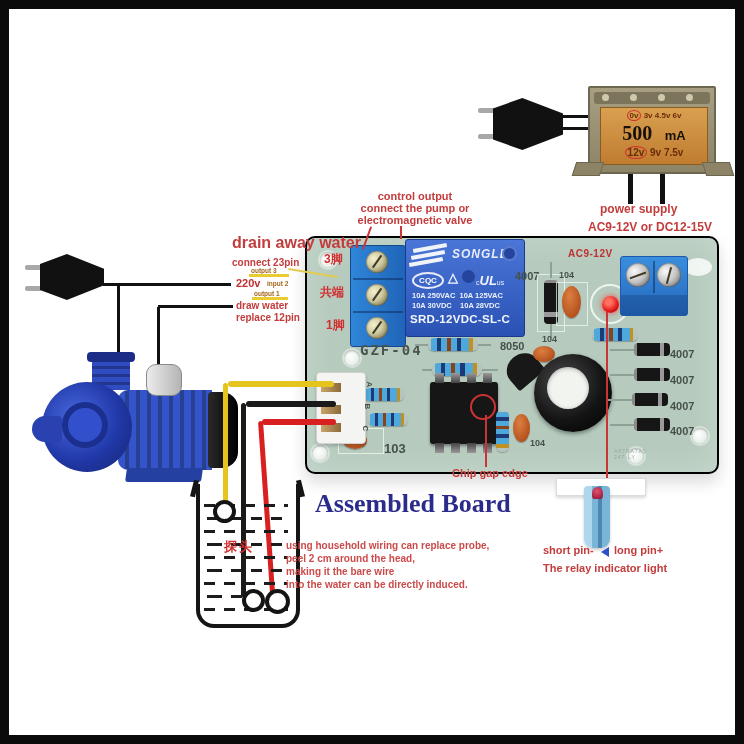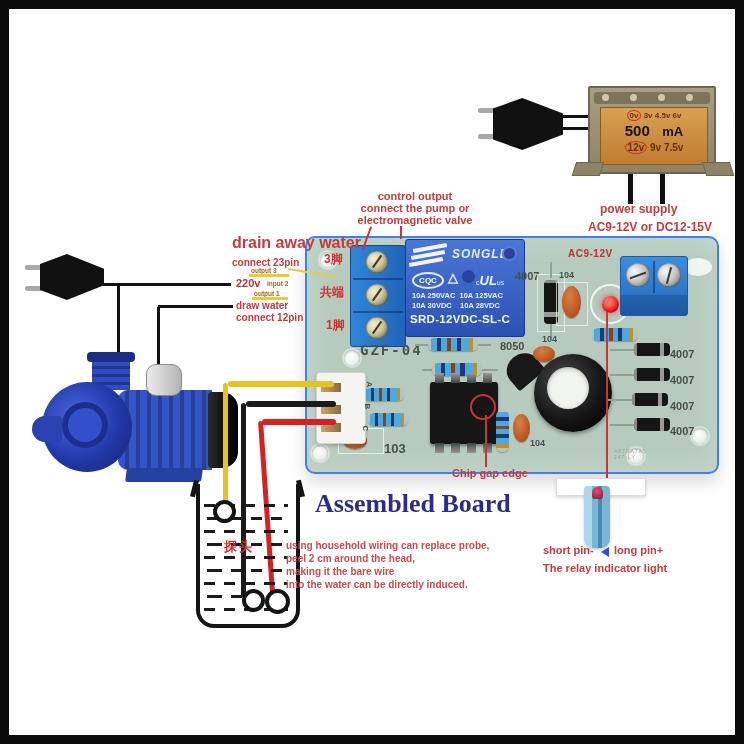--- a/index.html
+++ b/index.html
@@ -49,21 +49,21 @@
     <div class="ab" style="left:68px;top:6px;width:7px;height:7px;border-radius:50%;background:#cfc9ad;"></div>
     <div class="ab" style="left:96px;top:6px;width:7px;height:7px;border-radius:50%;background:#cfc9ad;"></div>
     <div class="ab" style="left:10px;top:19px;width:106px;height:56px;background:linear-gradient(180deg,#d9a050,#c07c30);border:1px solid #8a5c20;text-align:center;">
       <div style="margin-top:2px;font-size:8px;font-weight:bold;color:#6a2c08;">
         <span style="display:inline-block;border:1px solid #d03030;border-radius:50%;padding:0 2px;">0v</span>
         <span>3v</span>
         <span>4.5v</span>
         <span>6v</span>
       </div>
       <div style="margin-top:1px;color:#151009;">
-        <span style="font-size:15px;font-weight:bold;">500</span>
+        <span style="font-size:20px;font-weight:bold;font-family:Liberation Serif, serif;">500</span>
         <span style="font-size:13px;font-weight:bold;margin-left:8px;">mA</span>
       </div>
       <div style="margin-top:1px;font-size:10px;font-weight:bold;color:#6a2c08;">
         <span style="display:inline-block;border:1px solid #d03030;border-radius:50%;padding:0 2px;">12v</span>
         <span>9v</span>
         <span>7.5v</span>
       </div>
     </div>
   </div>
   <div class="ab" style="left:574px;top:162px;width:26px;height:12px;background:#8d8468;transform:skewX(-18deg);border:1px solid #6e6750;"></div>
@@ -88,21 +88,21 @@
     <div class="ab" style="left:47px;top:0;width:48px;height:10px;background:#1b2d86;border-radius:4px;"></div>
     <div class="ab" style="left:78px;top:38px;width:94px;height:80px;background:repeating-linear-gradient(90deg,#3554cc 0 7px,#25418f 7px 11px);border-radius:10px 0 0 10px;"></div>
     <div class="ab" style="left:106px;top:12px;width:34px;height:30px;background:linear-gradient(90deg,#ececec,#b4b4b4);border:1px solid #8a8a8a;border-radius:10px;"></div>
     <div class="ab" style="left:168px;top:40px;width:30px;height:76px;background:linear-gradient(90deg,#2a2a2a,#000);border-radius:4px 16px 16px 4px;"></div>
     <div class="ab" style="left:2px;top:30px;width:90px;height:90px;border-radius:50%;background:radial-gradient(circle at 38% 40%,#4a6ae0,#2038a8 55%,#16266e);"></div>
     <div class="ab" style="left:22px;top:50px;width:46px;height:46px;border-radius:50%;border:6px solid #1b2f8f;background:#3350cc;box-sizing:border-box;"></div>
     <div class="ab" style="left:-8px;top:64px;width:30px;height:26px;background:#2a42b0;border-radius:13px 4px 4px 13px;"></div>
     <div class="ab" style="left:86px;top:116px;width:76px;height:14px;background:#2440a0;transform:skewX(-8deg);border-radius:3px;"></div>
   </div>
 
-  <div class="ab" style="left:305px;top:236px;width:414px;height:238px;background:#b6cbbe;border:2px solid #3b82f6;border-radius:10px;box-sizing:border-box;box-shadow:0 8px 16px rgba(0,0,0,.15),inset 0 0 30px rgba(255,255,255,.25);">
+  <div class="ab" style="left:305px;top:236px;width:414px;height:238px;background:#b6cbbe;border:2px solid #000000;border-radius:10px;box-sizing:border-box;box-shadow:0 8px 16px rgba(0,0,0,.15),inset 0 0 30px rgba(255,255,255,.25);">
     <div class="hole" style="left:13px;top:14px;"></div>
     <div class="hole" style="left:37px;top:112px;"></div>
     <div class="hole" style="left:15px;top:189px;"></div>
     <div class="hole" style="left:5px;top:207px;"></div>
     <div class="hole" style="left:321px;top:210px;"></div>
     <div class="hole" style="left:385px;top:190px;"></div>
     <div class="ab" style="left:377px;top:20px;width:28px;height:18px;border-radius:50%;background:rgba(255,255,255,.8);"></div>
 
     <div class="ab" style="left:17px;top:13px;font-size:12px;font-weight:bold;color:#d03030;">3脚</div>
     <div class="ab" style="left:13px;top:46px;font-size:12px;font-weight:bold;color:#d03030;">共端</div>
@@ -266,21 +266,21 @@
 
   <div class="ab red" style="left:232px;top:234px;font-size:16px;">drain away water</div>
   <div class="ab red" style="left:232px;top:257px;font-size:10px;">connect 23pin</div>
   <div class="ab" style="left:251px;top:267px;font-size:6.5px;font-weight:bold;color:#a5651a;">output 3</div>
   <div class="ab" style="left:249px;top:274px;width:40px;height:3px;background:#e8cc30;"></div>
   <div class="ab" style="left:236px;top:277px;font-size:11px;font-weight:bold;color:#c03030;">220v</div>
   <div class="ab" style="left:267px;top:280px;font-size:6.5px;font-weight:bold;color:#a5651a;">input 2</div>
   <div class="ab" style="left:254px;top:290px;font-size:6.5px;font-weight:bold;color:#a5651a;">output 1</div>
   <div class="ab" style="left:252px;top:297px;width:36px;height:3px;background:#e8cc30;"></div>
   <div class="ab red" style="left:236px;top:300px;font-size:10px;">draw water</div>
-  <div class="ab red" style="left:236px;top:312px;font-size:10px;">connect 12pin</div>
+  <div class="ab red" style="left:236px;top:312px;font-size:10px;">replace 12pin</div>
   <div class="ab" style="left:288px;top:272px;width:50px;height:2px;background:#e2cc50;transform:rotate(9deg);"></div>
 
   <div class="ab red" style="left:345px;top:190px;width:140px;text-align:center;font-size:11px;line-height:12px;">
     <div>control output</div>
     <div>connect the pump or</div>
     <div>electromagnetic valve</div>
   </div>
   <div class="ab red" style="left:452px;top:467px;font-size:11px;">Chip gap edge</div>
   <div class="ab" style="left:315px;top:489px;font-family:'Liberation Serif',serif;font-size:26px;font-weight:bold;color:#2b2b8c;">Assembled Board</div>
   <div class="ab" style="left:286px;top:539px;font-size:10px;font-weight:bold;color:#cc4a4a;line-height:13px;">

